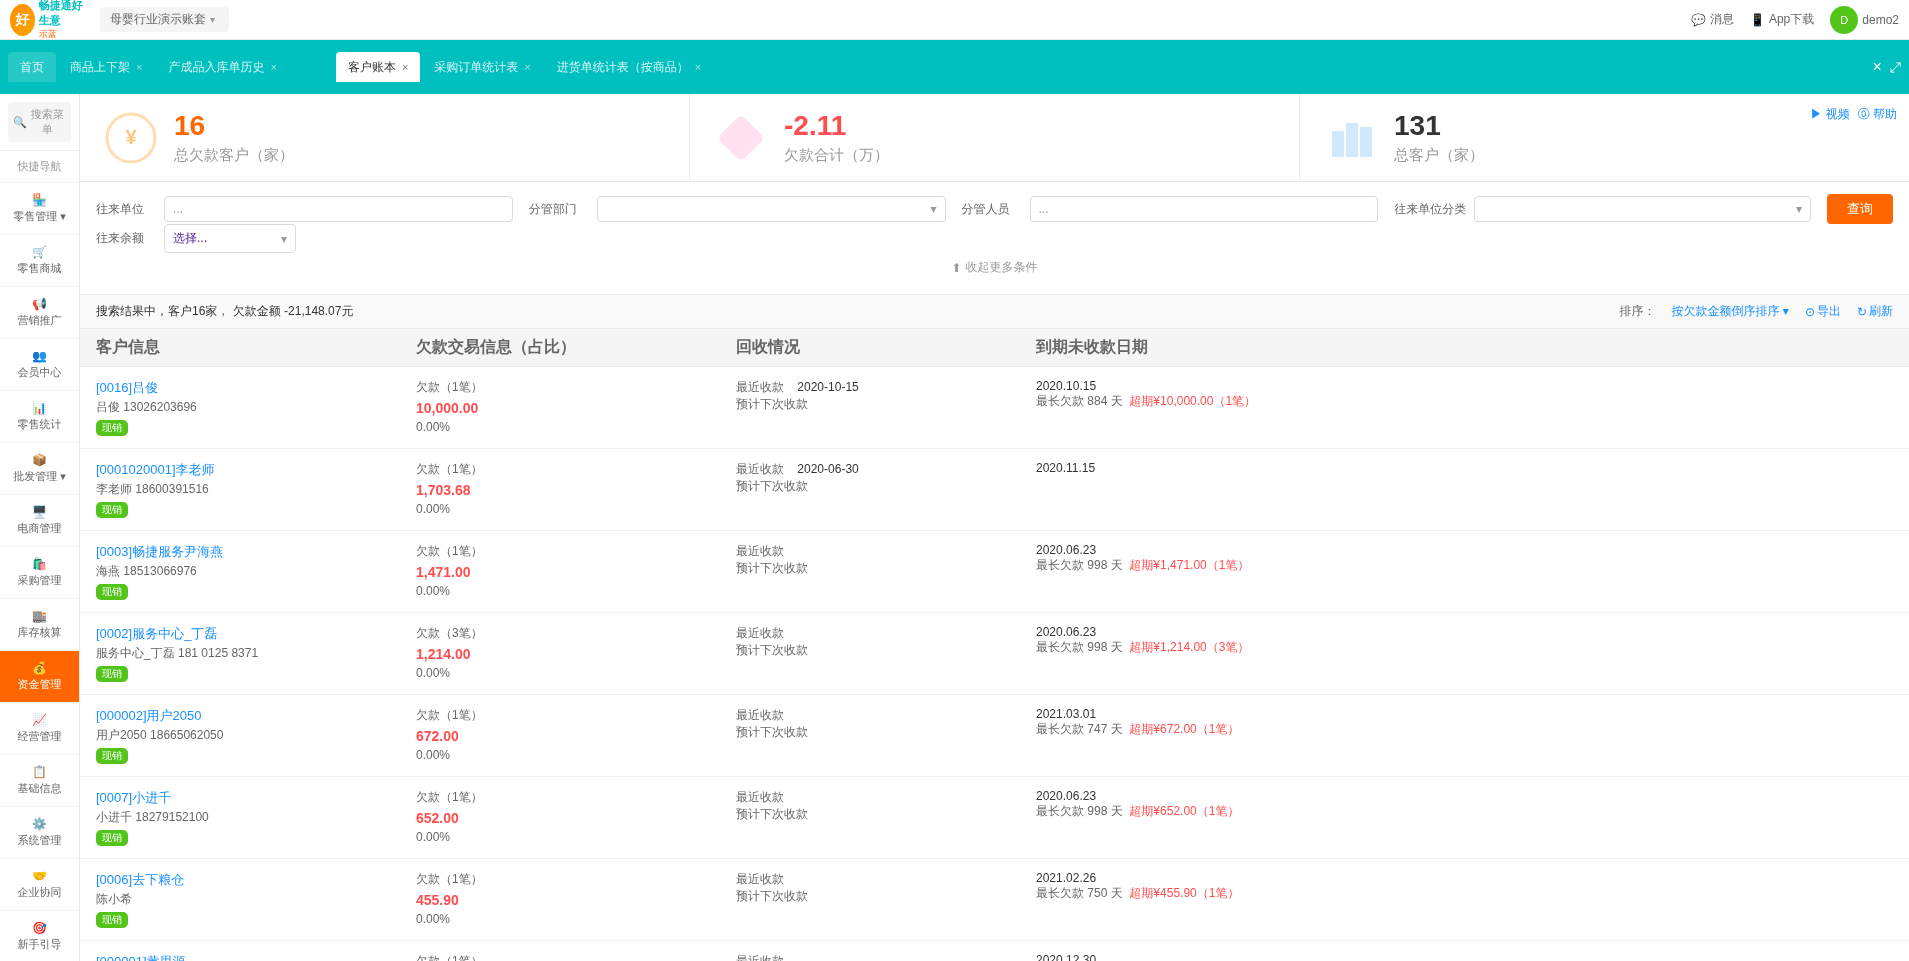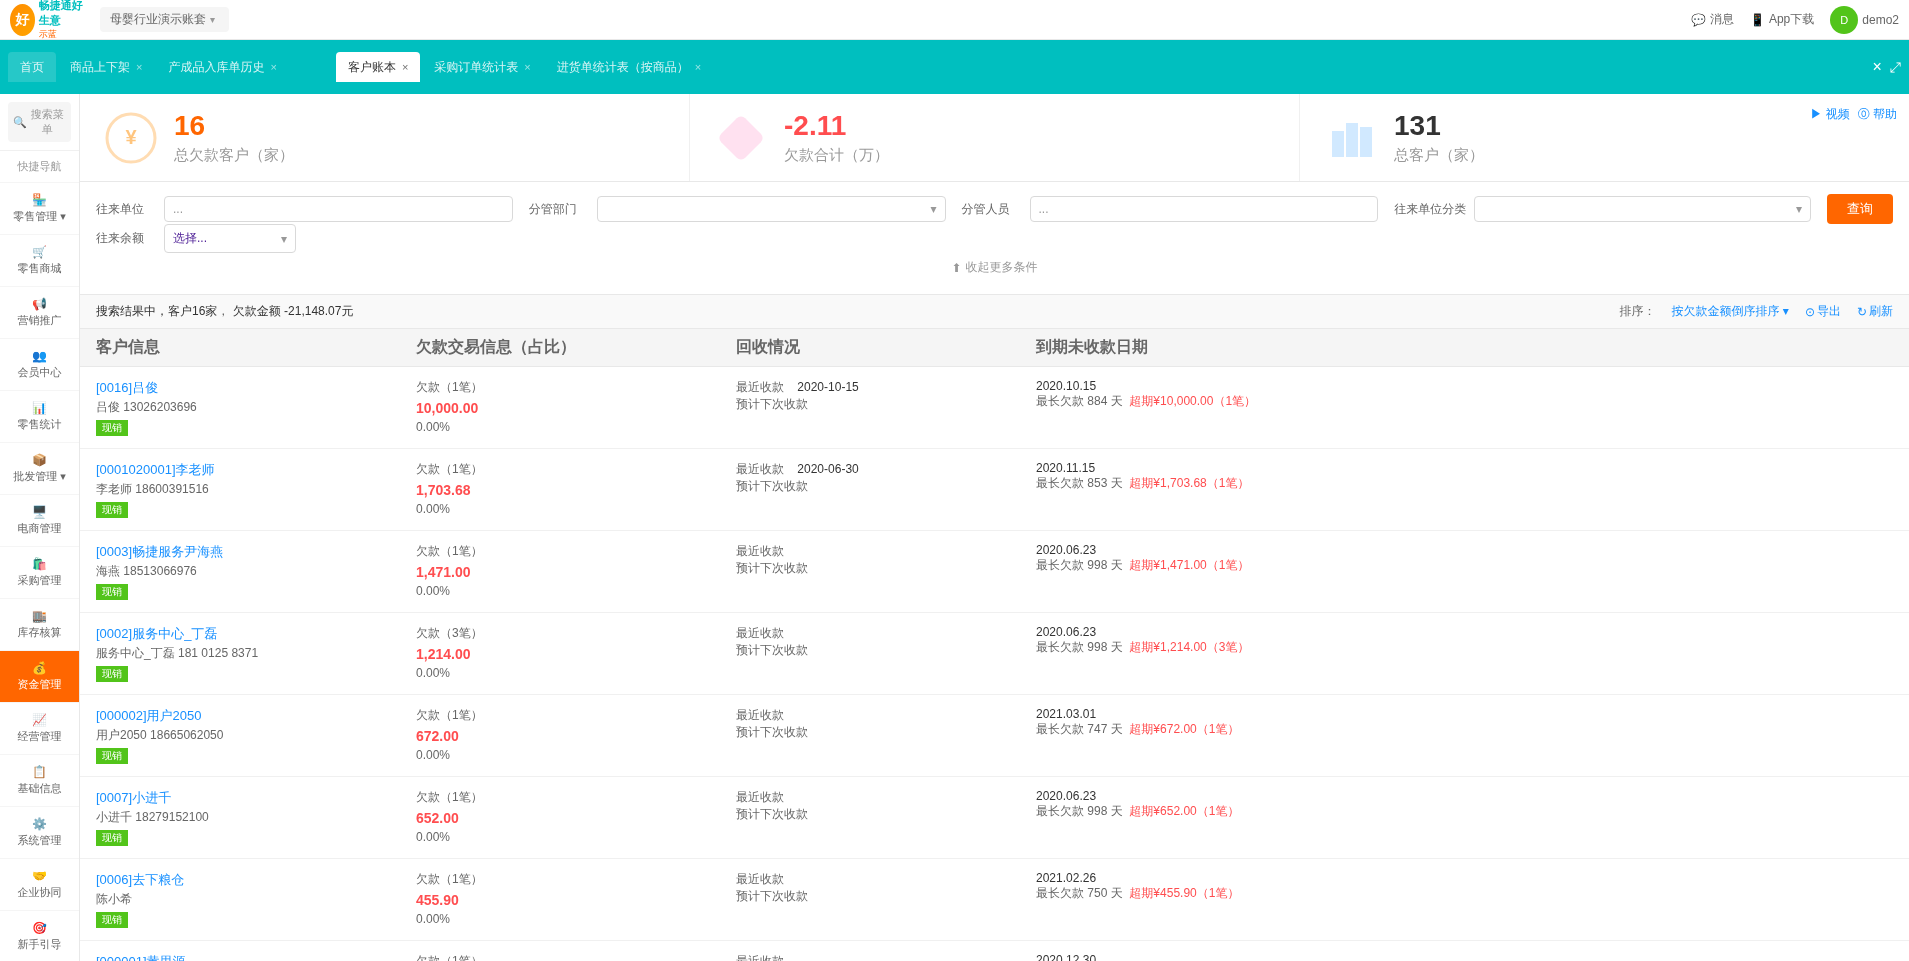--- a/index.html
+++ b/index.html
@@ -68,21 +68,21 @@
     .results-actions { display: flex; align-items: center; gap: 16px; font-size: 12px; color: #666; }
     .sort-select { color: #1890ff; cursor: pointer; }
     .action-btn { color: #1890ff; cursor: pointer; display: flex; align-items: center; gap: 2px; }
 
     
     .table-container { flex: 1; overflow-y: auto; background: #fff; }
     .table-header { display: grid; grid-template-columns: 320px 320px 300px 1fr; background: #f5f5f5; padding: 8px 16px; border-bottom: 1px solid #e8e8e8; font-size: 16px; color: #666; font-weight: 700; }
     .table-row { display: grid; grid-template-columns: 320px 320px 300px 1fr; padding: 12px 16px; border-bottom: 1px solid #f0f0f0; align-items: start; }
     .customer-name { color: #1890ff; font-size: 13px; cursor: pointer; text-decoration: none; }
     .customer-phone { color: #666; font-size: 12px; margin-top: 2px; }
-    .customer-tag { display: inline-block; background: #52c41a; color: white; font-size: 10px; padding: 1px 6px; border-radius: 0; margin-top: 4px; }
+    .customer-tag { display: inline-block; background: #52c41a; color: white; font-size: 10px; padding: 1px 6px; border-radius: 5px; margin-top: 4px; }
     .debt-amount { color: #ff4d4f; font-size: 14px; font-weight: bold; margin-top: 4px; }
     .debt-info { font-size: 12px; color: #666; }
     .debt-percent { color: #666; font-size: 12px; margin-top: 4px; }
     .collection-info { font-size: 12px; color: #666; }
     .collection-date { color: #333; }
     .overdue-date { color: #333; }
     .overdue-days { color: #666; }
     .overdue-amount { color: #ff4d4f; cursor: pointer; }
 
     .scrollbar-custom::-webkit-scrollbar { width: 6px; }
@@ -382,21 +382,20 @@
           <div class="debt-info">欠款（1笔）</div>
           <div class="debt-amount">1,703.68</div>
           <div class="debt-percent">0.00%</div>
         </div>
         <div>
           <div class="collection-info">最近收款 &nbsp;&nbsp; <span class="collection-date">2020-06-30</span></div>
           <div class="collection-info">预计下次收款</div>
         </div>
         <div>
           <div class="overdue-date">2020.11.15</div>
-          <div class="overdue-days">最长欠款 853 天 &nbsp;<span class="overdue-amount">超期¥1,703.68（1笔）</span></div>
         </div>
       </div>
 
       <div class="table-row">
         <div>
           <div><a class="customer-name">[0003]畅捷服务尹海燕</a></div>
           <div class="customer-phone">海燕 18513066976</div>
           <span class="customer-tag">现销</span>
         </div>
         <div>

